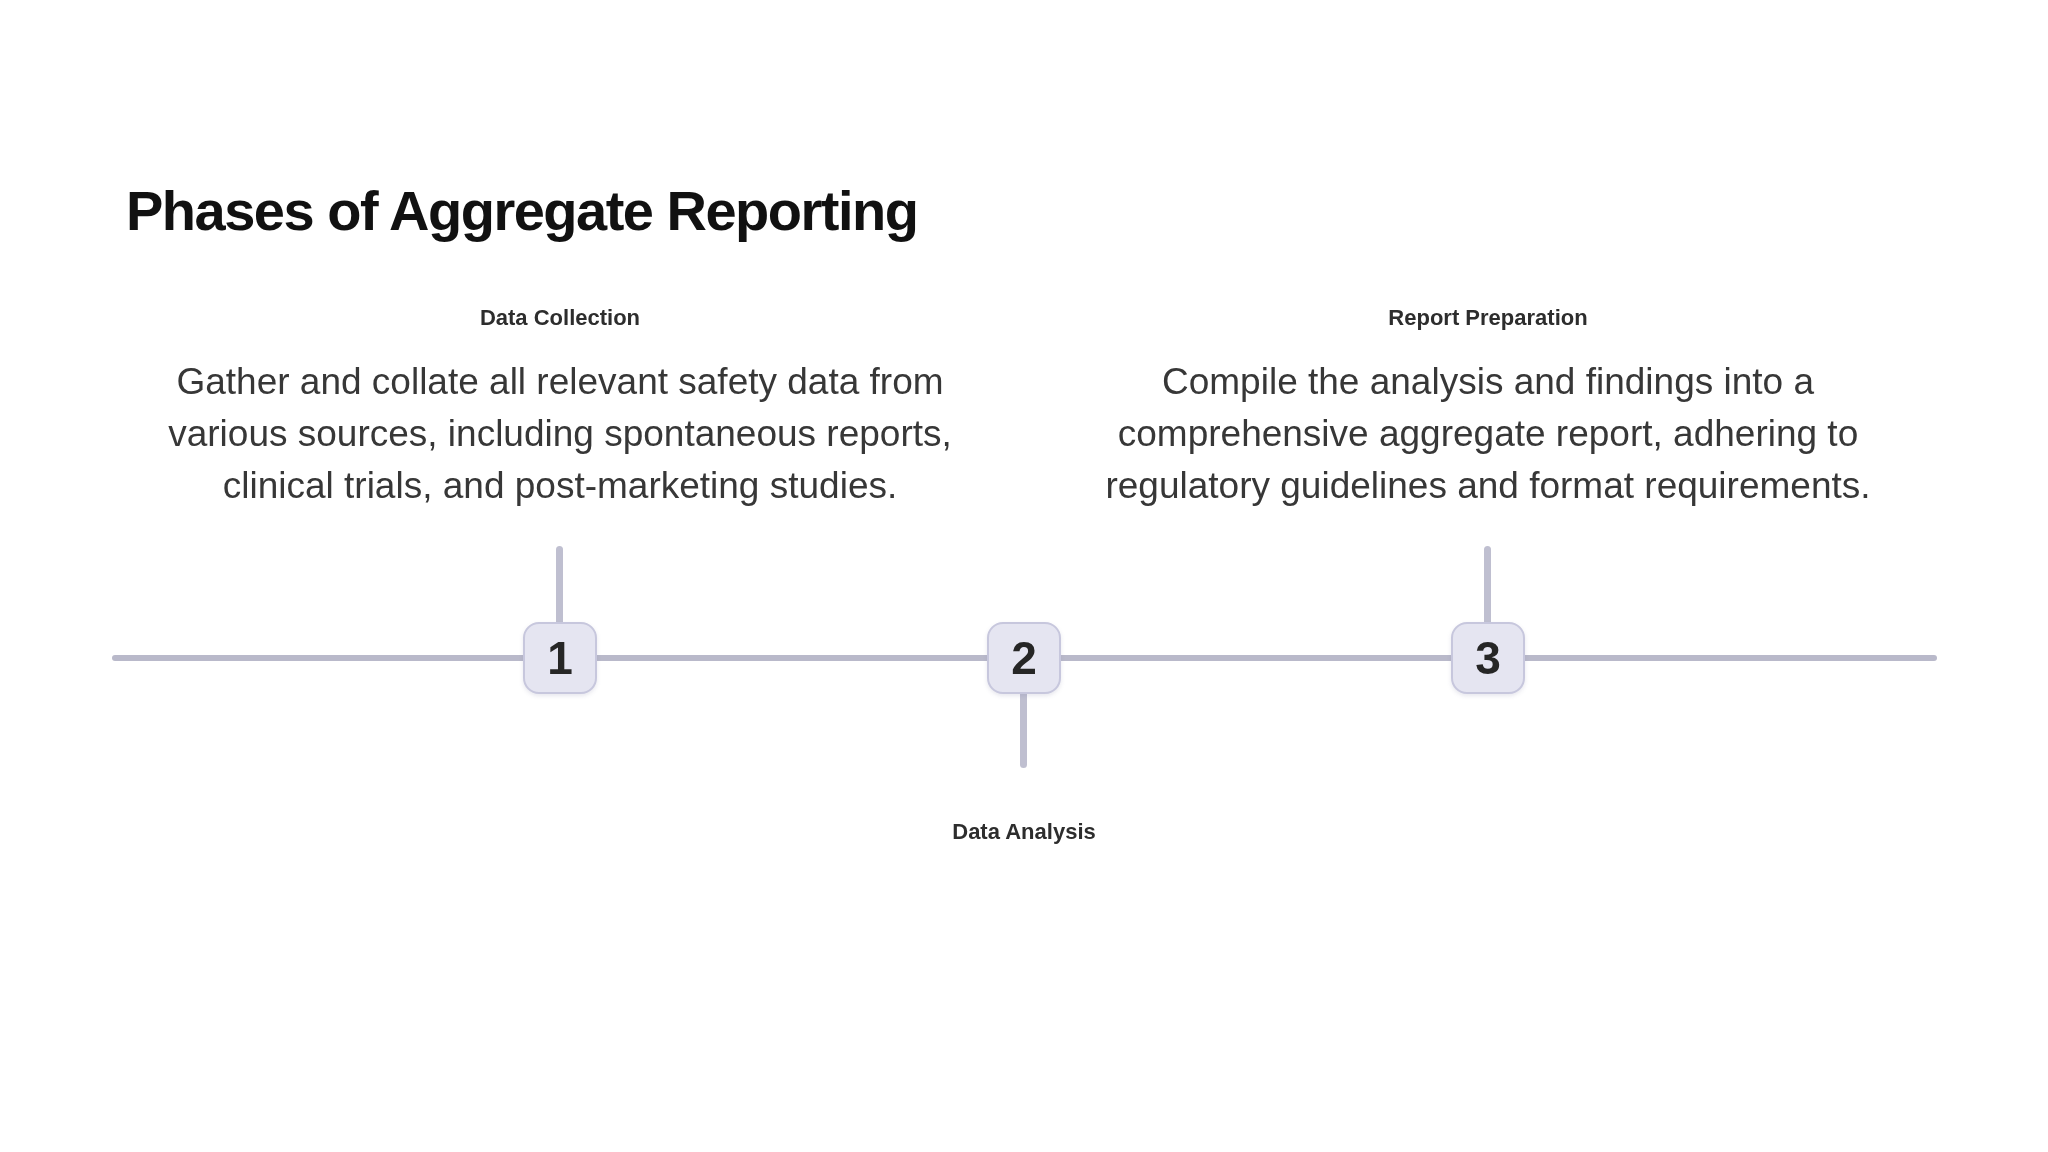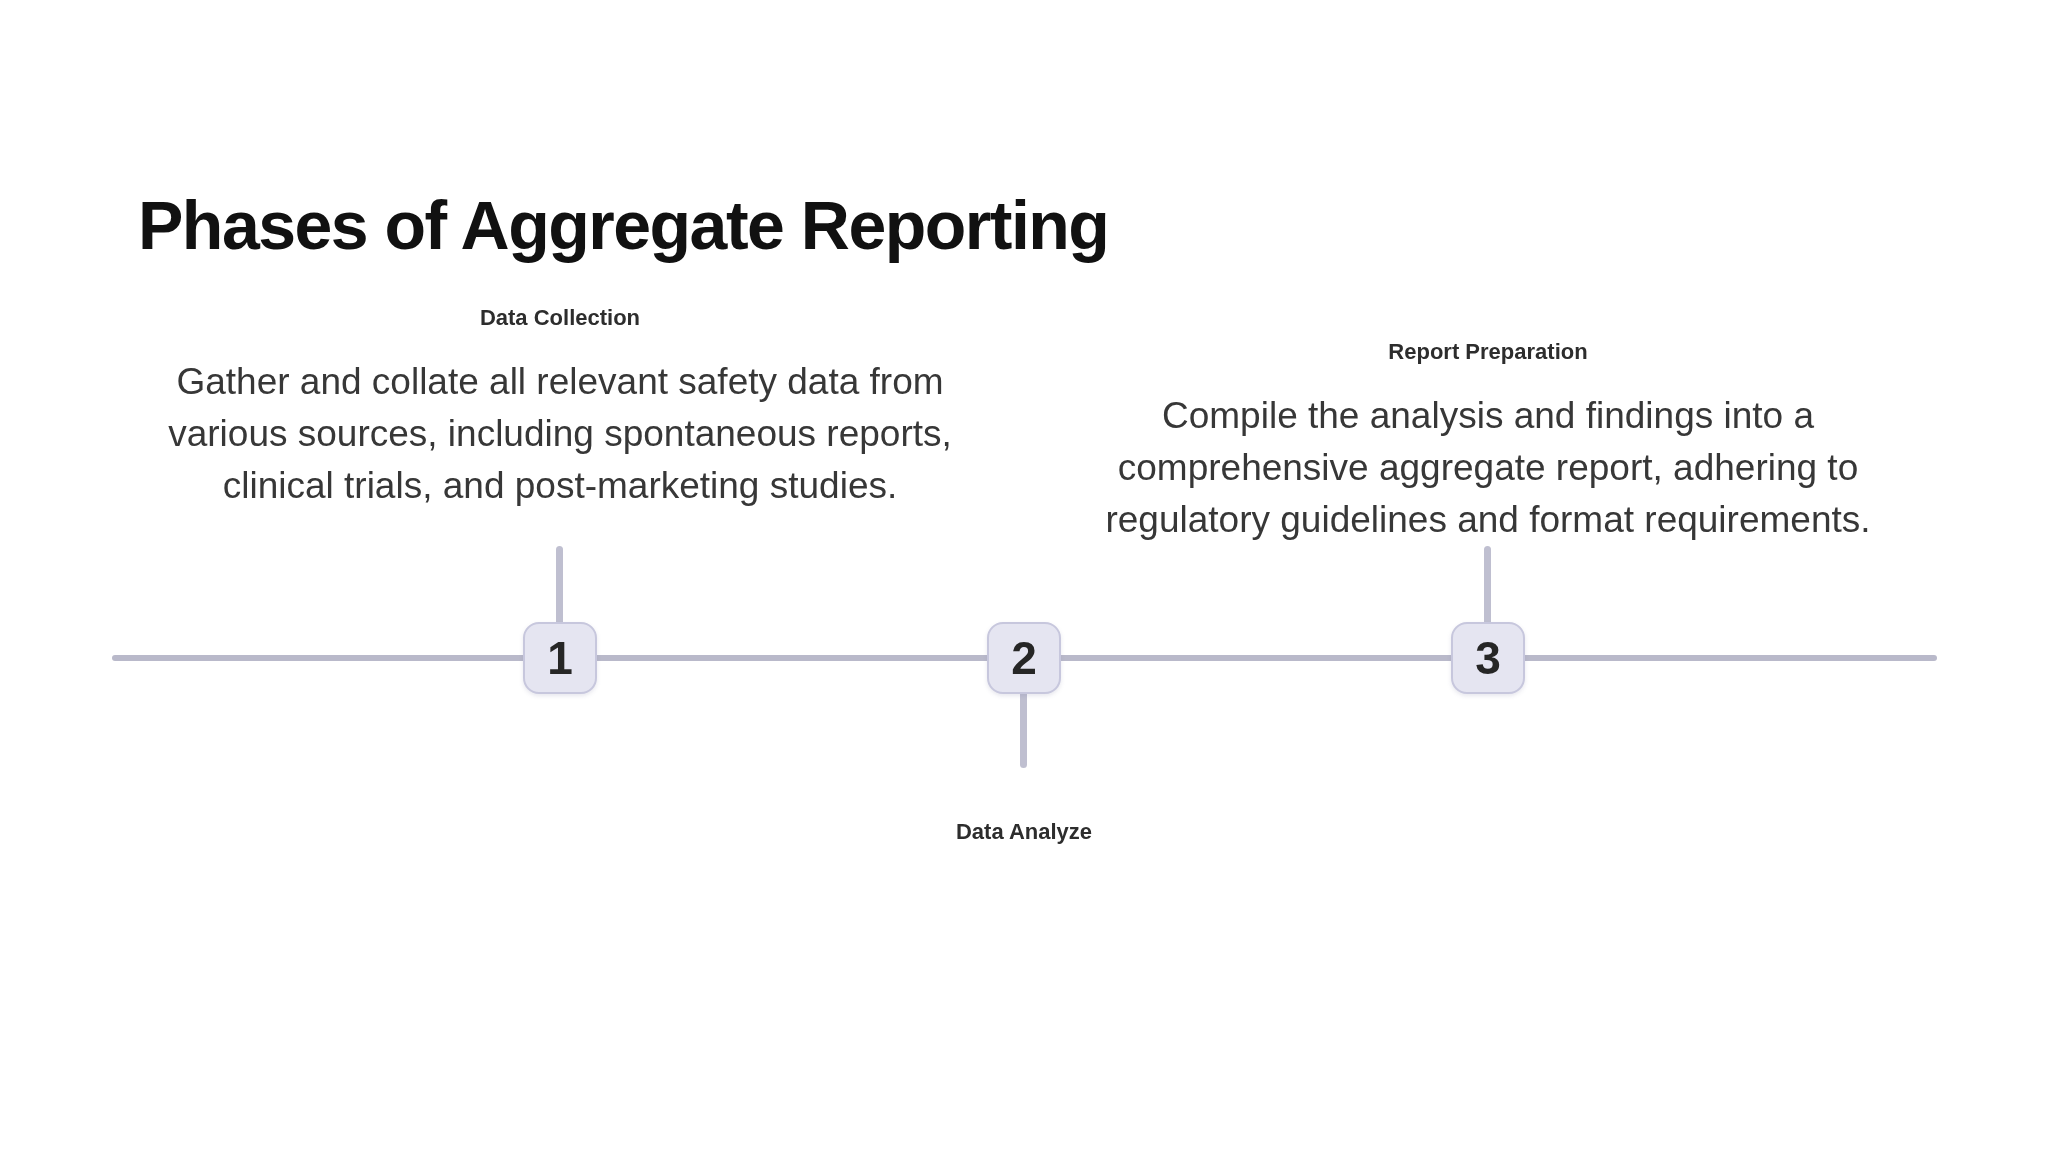--- a/index.html
+++ b/index.html
@@ -10,36 +10,36 @@
   #canvas {
     position: relative;
     width: 2048px;
     height: 1152px;
     background: var(--bg, #ffffff);
     font-family: "Liberation Sans", "DejaVu Sans", sans-serif;
     overflow: hidden;
   }
   .page-title {
     position: absolute;
-    left: 138px;
+    left: 126px;
     top: 140px;
-    font-size: 68px;
+    font-size: 56px;
     font-weight: bold;
     letter-spacing: -1.5px;
     color: var(--title-text, #111111);
     white-space: nowrap;
   }
   .phase-block {
     position: absolute;
     width: 840px;
     text-align: center;
   }
   .phase-block.pos-a { left: 140px;  top: 296px; }
   .phase-block.pos-b { left: 604px;  top: 810px; }
-  .phase-block.pos-c { left: 1068px; top: 296px; margin-top: 34px; }
+  .phase-block.pos-c { left: 1068px; top: 296px; }
   .phase-title {
     font-size: 22px;
     font-weight: bold;
     color: var(--heading-text, #2d2d2d);
     line-height: 44px;
     margin-bottom: 16px;
   }
   .phase-desc {
     font-size: 37px;
     color: var(--body-text, #373737);
@@ -98,21 +98,21 @@
     <div class="phase-title">Data Collection</div>
     <div class="phase-desc">Gather and collate all relevant safety data from various sources, including spontaneous reports, clinical trials, and post-marketing studies.</div>
   </div>
 
   <div class="phase-block pos-c">
     <div class="phase-title">Report Preparation</div>
     <div class="phase-desc">Compile the analysis and findings into a comprehensive aggregate report, adhering to regulatory guidelines and format requirements.</div>
   </div>
 
   <div class="phase-block pos-b">
-    <div class="phase-title">Data Analyze</div>
+    <div class="phase-title">Data Analysis</div>
   </div>
 
   <div class="timeline-line"></div>
 
   <div class="connector c1"></div>
   <div class="connector c2"></div>
   <div class="connector c3"></div>
 
   <div class="timeline-node n1">
     <span class="node-number">1</span>

